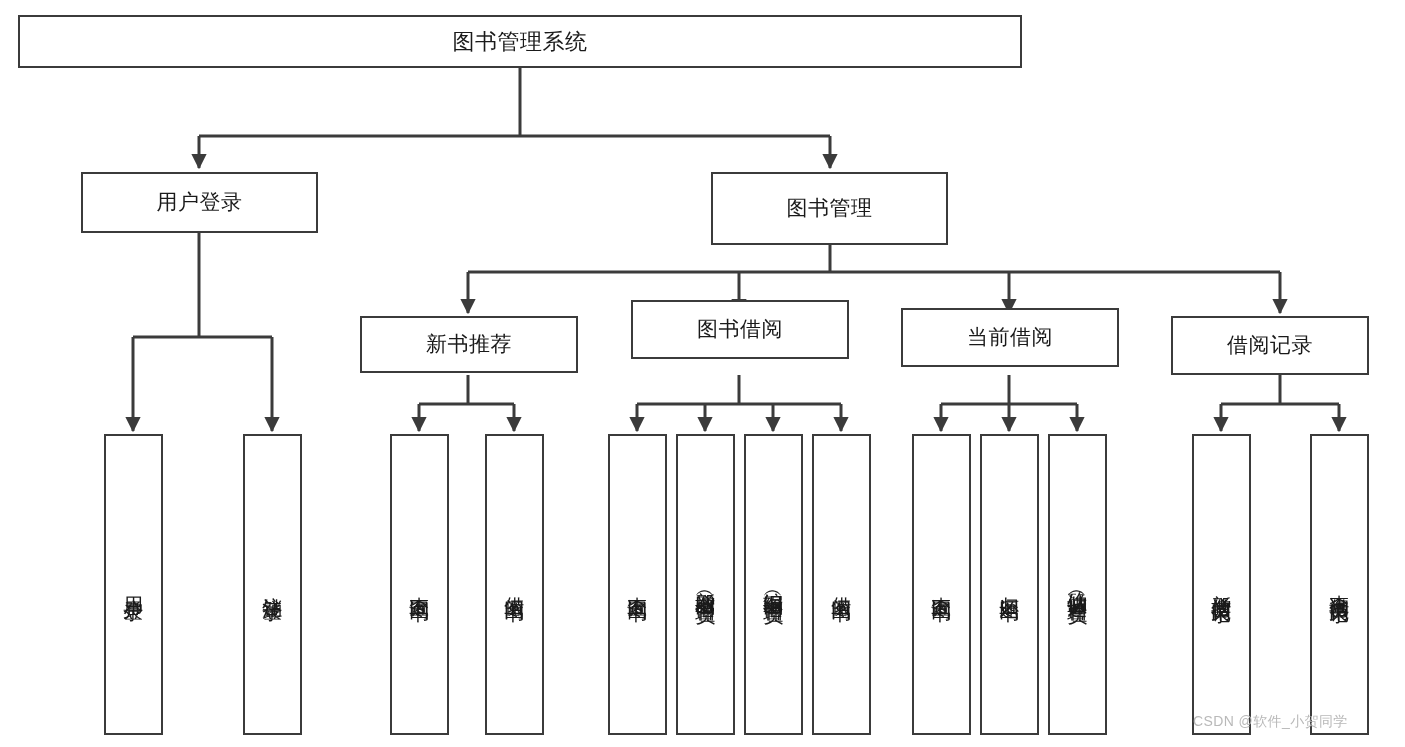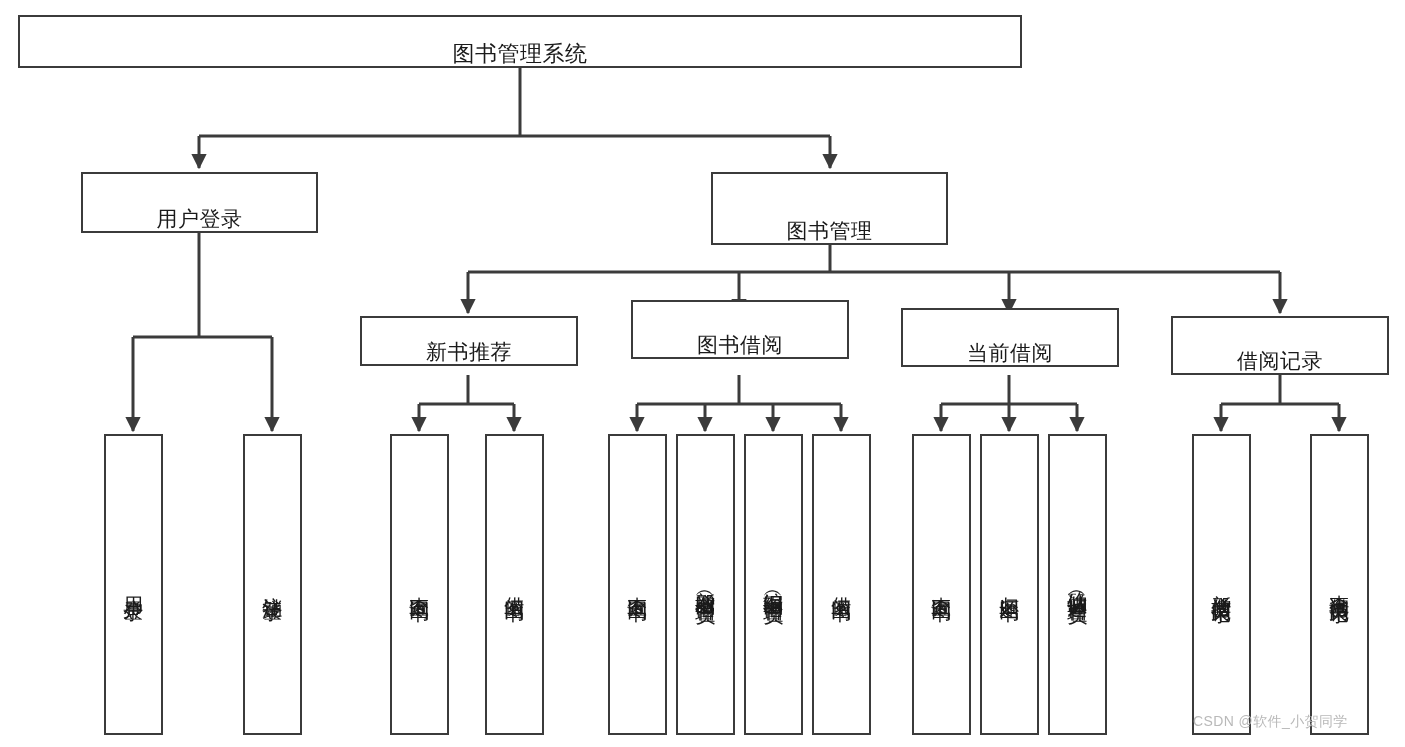--- a/index.html
+++ b/index.html
@@ -24,21 +24,21 @@
     width: 1405px;
     height: 747px;
     pointer-events: none;
   }
   .node {
     position: absolute;
     box-sizing: border-box;
     background: #ffffff;
     border: 2.5px solid #3b3b3b;
     display: flex;
-    align-items: flex-end;
+    align-items: center;
     justify-content: center;
     color: #1a1a1a;
   }
   .node-label {
     display: block;
     text-align: center;
     line-height: 1.08;
     color: #1a1a1a;
     white-space: nowrap;
   }
@@ -136,30 +136,30 @@
     <span class="node-label">图书管理系统</span>
   </div>
 
   <div class="node h" style="left:81px; top:172px; width:237px; height:61px;">
     <span class="node-label">用户登录</span>
   </div>
   <div class="node h" style="left:711px; top:172px; width:237px; height:73px;">
     <span class="node-label">图书管理</span>
   </div>
 
-  <div class="node h" style="left:360px; top:316px; width:218px; height:50px;">
+  <div class="node h" style="left:360px; top:316px; width:218px; height:57px;">
     <span class="node-label">新书推荐</span>
   </div>
   <div class="node h" style="left:631px; top:300px; width:218px; height:59px;">
     <span class="node-label">图书借阅</span>
   </div>
   <div class="node h" style="left:901px; top:308px; width:218px; height:59px;">
     <span class="node-label">当前借阅</span>
   </div>
-  <div class="node h" style="left:1171px; top:316px; width:218px; height:59px;">
+  <div class="node h" style="left:1171px; top:316px; width:198px; height:59px;">
     <span class="node-label">借阅记录</span>
   </div>
 
   <div class="node v" style="left:104px; top:434px; width:59px; height:301px;">
     <span class="node-label">用户登录</span>
   </div>
   <div class="node v" style="left:243px; top:434px; width:59px; height:301px;">
     <span class="node-label">注销登录</span>
   </div>
 

